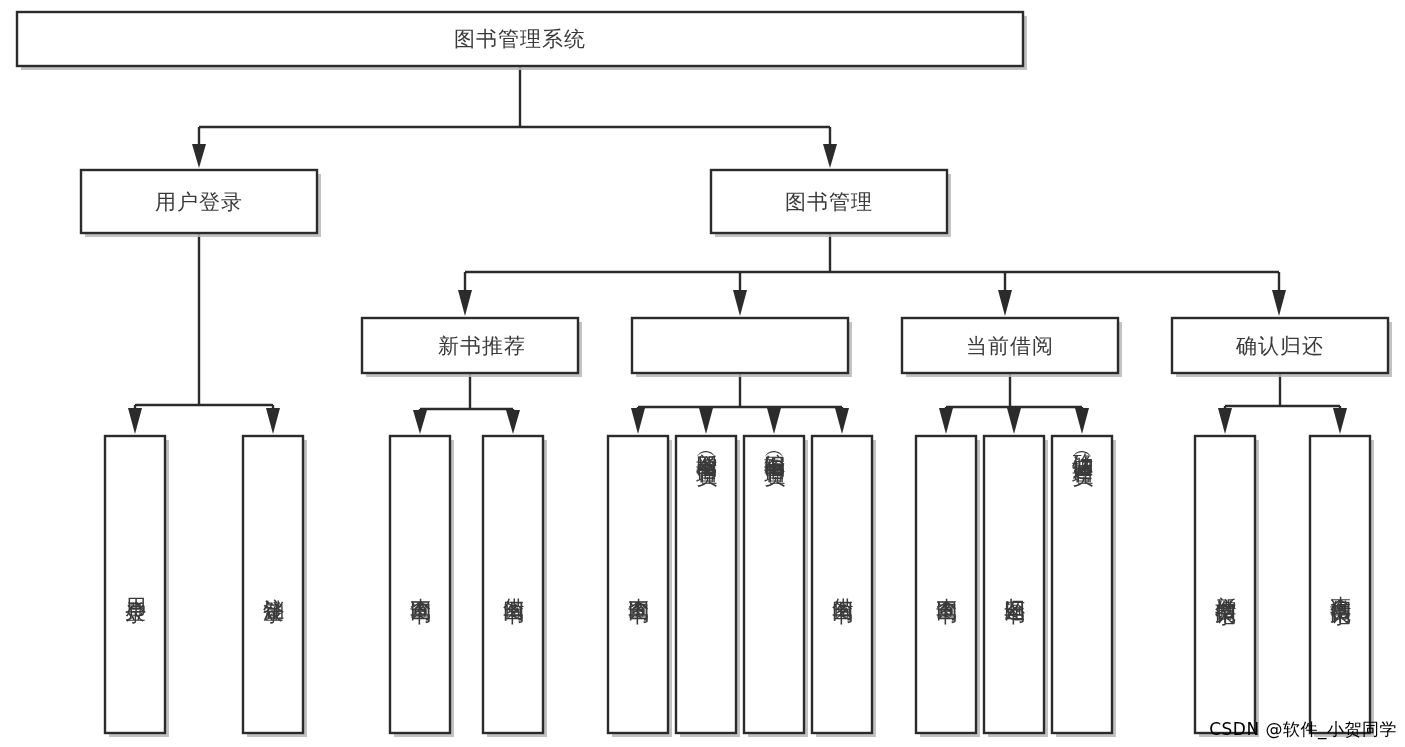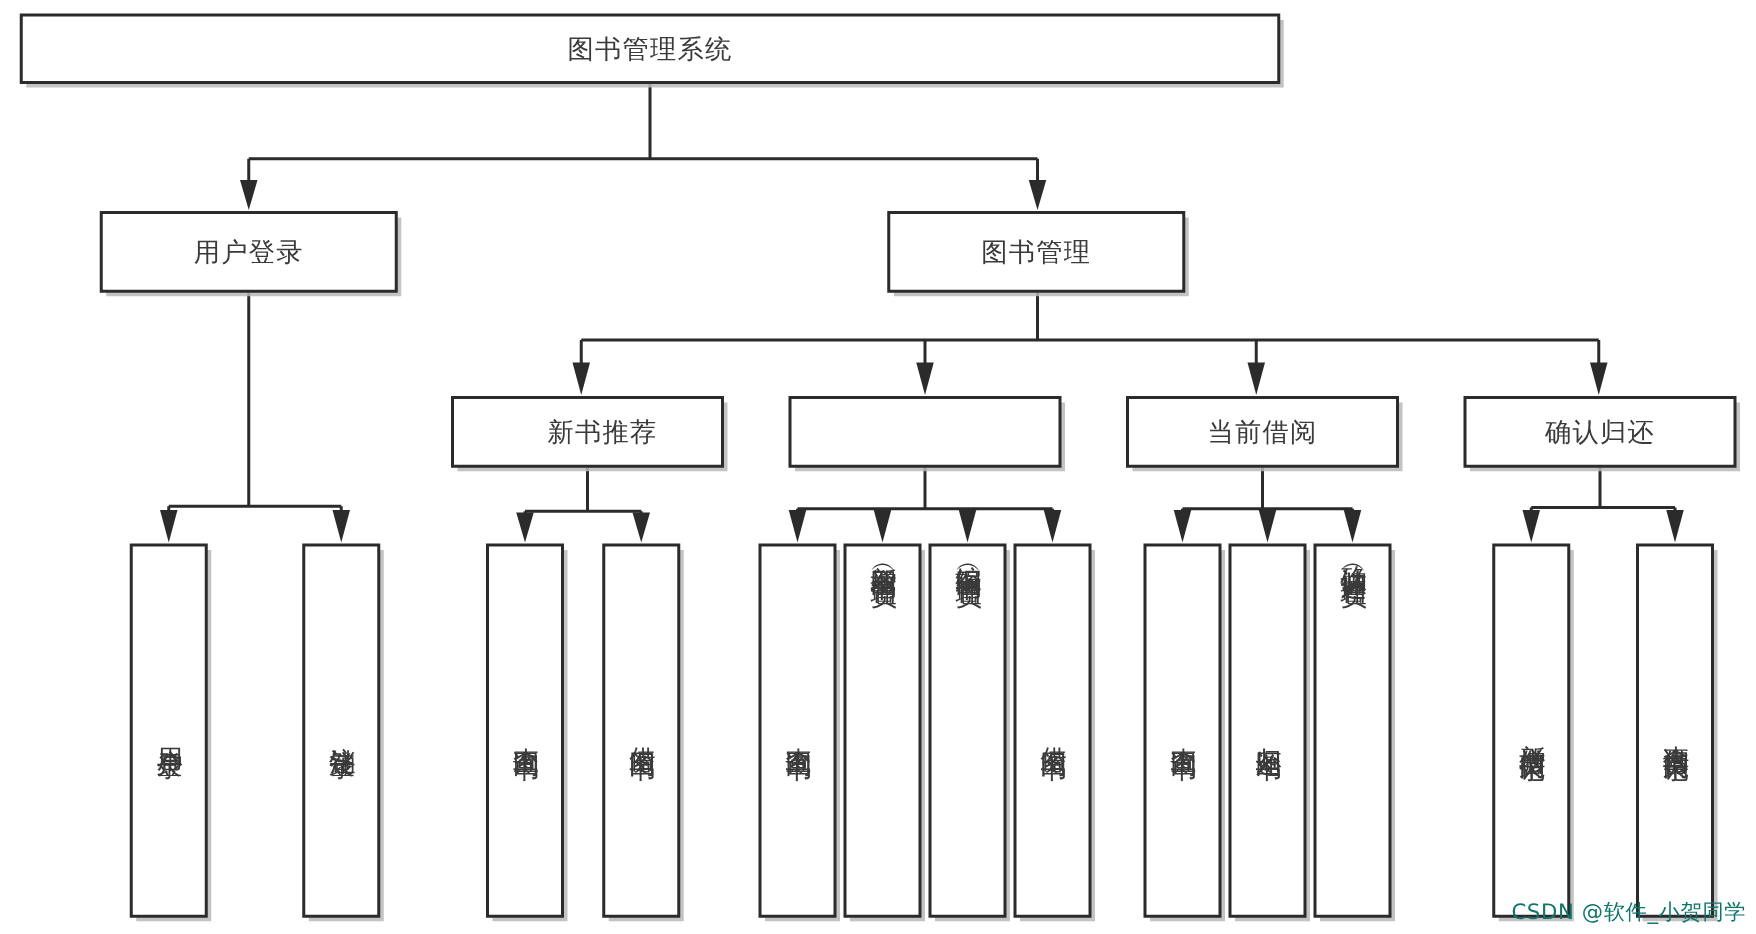--- a/index.html
+++ b/index.html
@@ -78,21 +78,21 @@
     color: #3a3a3a;
     letter-spacing: 1px;
     white-space: nowrap;
   }
   .watermark {
     position: absolute;
     right: 8px;
     bottom: 6px;
     font-family: "DejaVu Sans", "Liberation Sans", sans-serif;
     font-size: 17px;
-    color: #0f766e;
+    color: #000000;
     white-space: nowrap;
     letter-spacing: 0.5px;
   }
 </style>
 </head>
 <body>
 
 <div id="diagram-root">
 
   <svg class="diagram-canvas" viewBox="0 0 1405 747" xmlns="http://www.w3.org/2000/svg">

